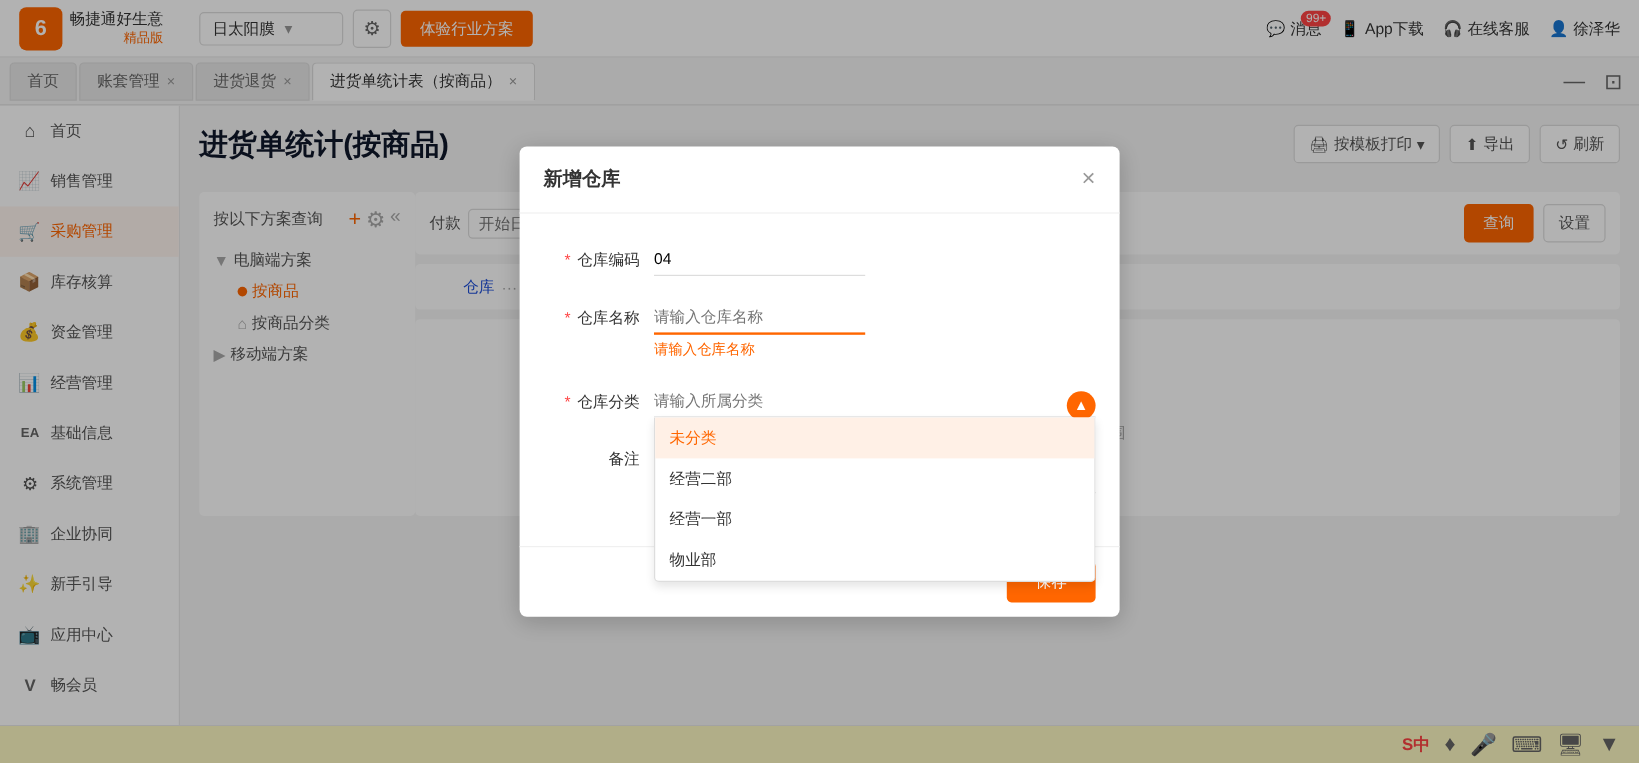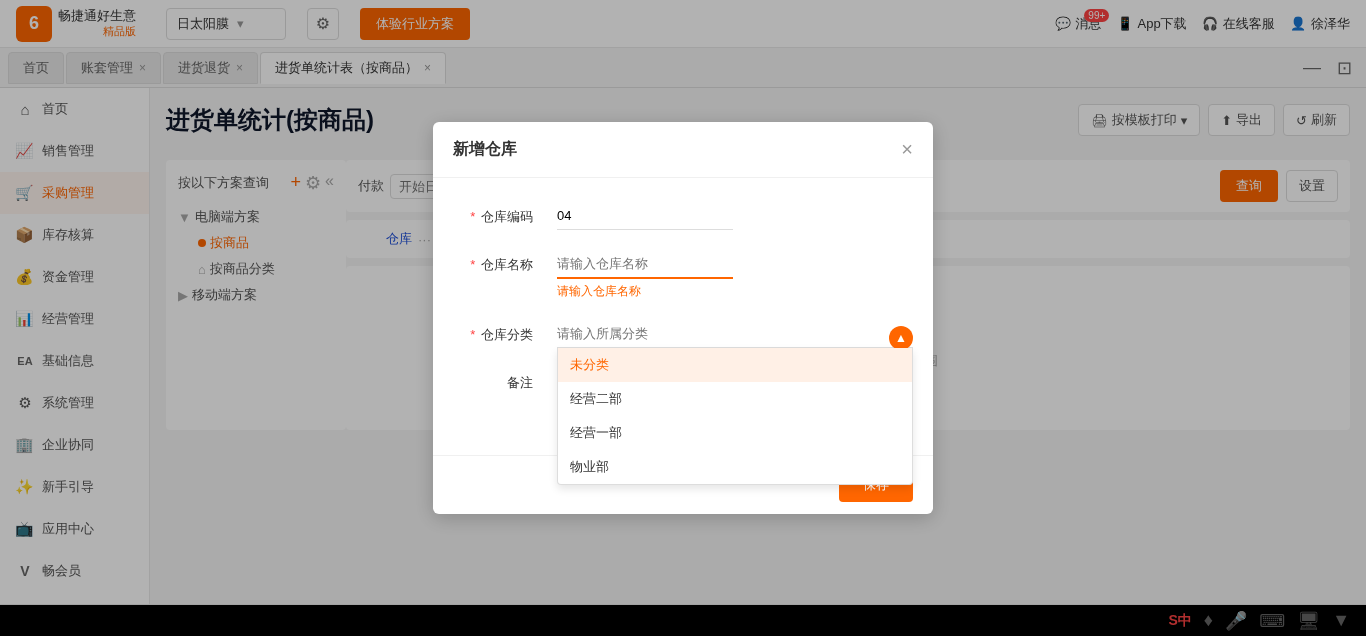--- a/index.html
+++ b/index.html
@@ -33,21 +33,22 @@
       color: #fff;
       font-size: 18px;
       font-weight: bold;
       margin-right: 6px;
     }
     .logo-text { font-size: 13px; color: #333; line-height: 1.3; }
     .logo-sub { font-size: 11px; color: #ff6600; text-align: right; }
     .header-middle {
       flex: 1;
       display: flex;
-      gap: 21px;
+      align-items: center;
+      gap: 8px;
     }
     .store-selector {
       display: flex;
       align-items: center;
       border: 1px solid #ddd;
       border-radius: 4px;
       padding: 4px 10px;
       font-size: 13px;
       color: #333;
       cursor: pointer;
@@ -217,21 +218,21 @@
     }
     .dialog-header {
       display: flex; align-items: center; justify-content: space-between;
       padding: 16px 20px;
       border-bottom: 1px solid #f0f0f0;
       text-align: center;
     }
     .dialog-title { font-size: 16px; color: #333; font-weight: bold; }
     .dialog-close { font-size: 20px; color: #999; cursor: pointer; }
     .dialog-body { padding: 24px 20px; }
-    .form-row { margin-bottom: 20px; display: flex; align-items: flex-start; gap: 24px; }
+    .form-row { margin-bottom: 20px; display: flex; align-items: flex-start; gap: 12px; }
     .form-label {
       font-size: 13px; color: #333; min-width: 80px; text-align: right;
       padding-top: 6px; flex-shrink: 0;
     }
     .required { color: #ff4444; margin-right: 2px; }
     .form-input {
       flex: 1; border: none; border-bottom: 1px solid #ddd;
       padding: 6px 0; font-size: 13px; outline: none;
     }
     .form-input.error { border-bottom: 2px solid #ff6600; }
@@ -275,21 +276,21 @@
       border-top: 1px solid #f0f0f0;
     }
     .btn-save {
       padding: 8px 24px; background: #ff6600; color: #fff;
       border: none; border-radius: 4px; font-size: 13px; cursor: pointer;
     }
 
     
     .bottom-bar {
       position: fixed; bottom: 0; left: 0; right: 0; height: 32px;
-      background: #000000; border-top: 1px solid #e8e8e8;
+      background: #fef9c3; border-top: 1px solid #e8e8e8;
       display: flex; align-items: center; justify-content: flex-end;
       padding: 0 16px; gap: 12px; z-index: 50;
     }
     .bottom-icon { font-size: 18px; color: #666; cursor: pointer; }
 
     .indent { padding-left: 20px; }
   </style>
 </head>
 <body>
 

